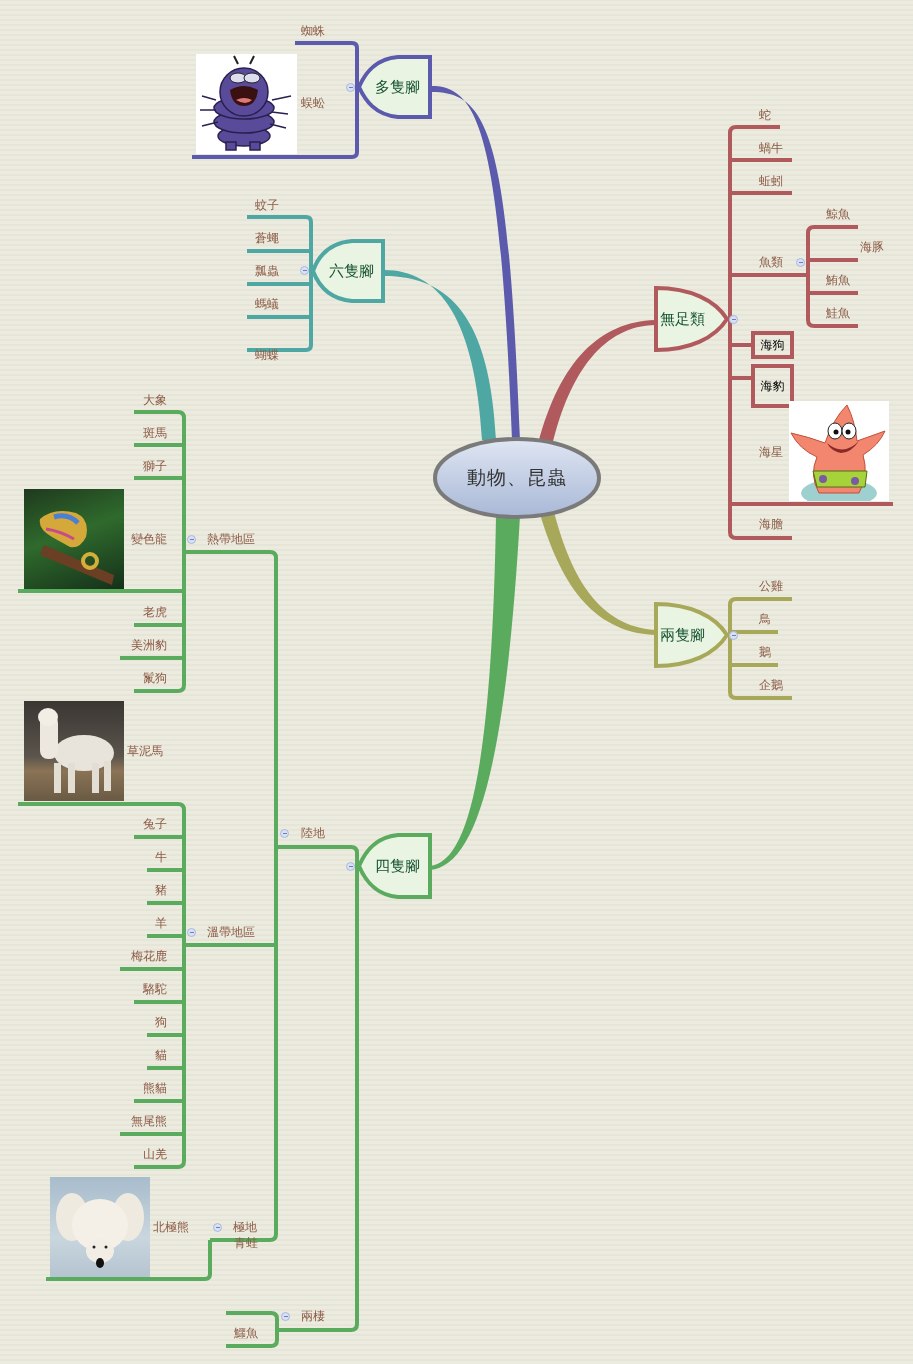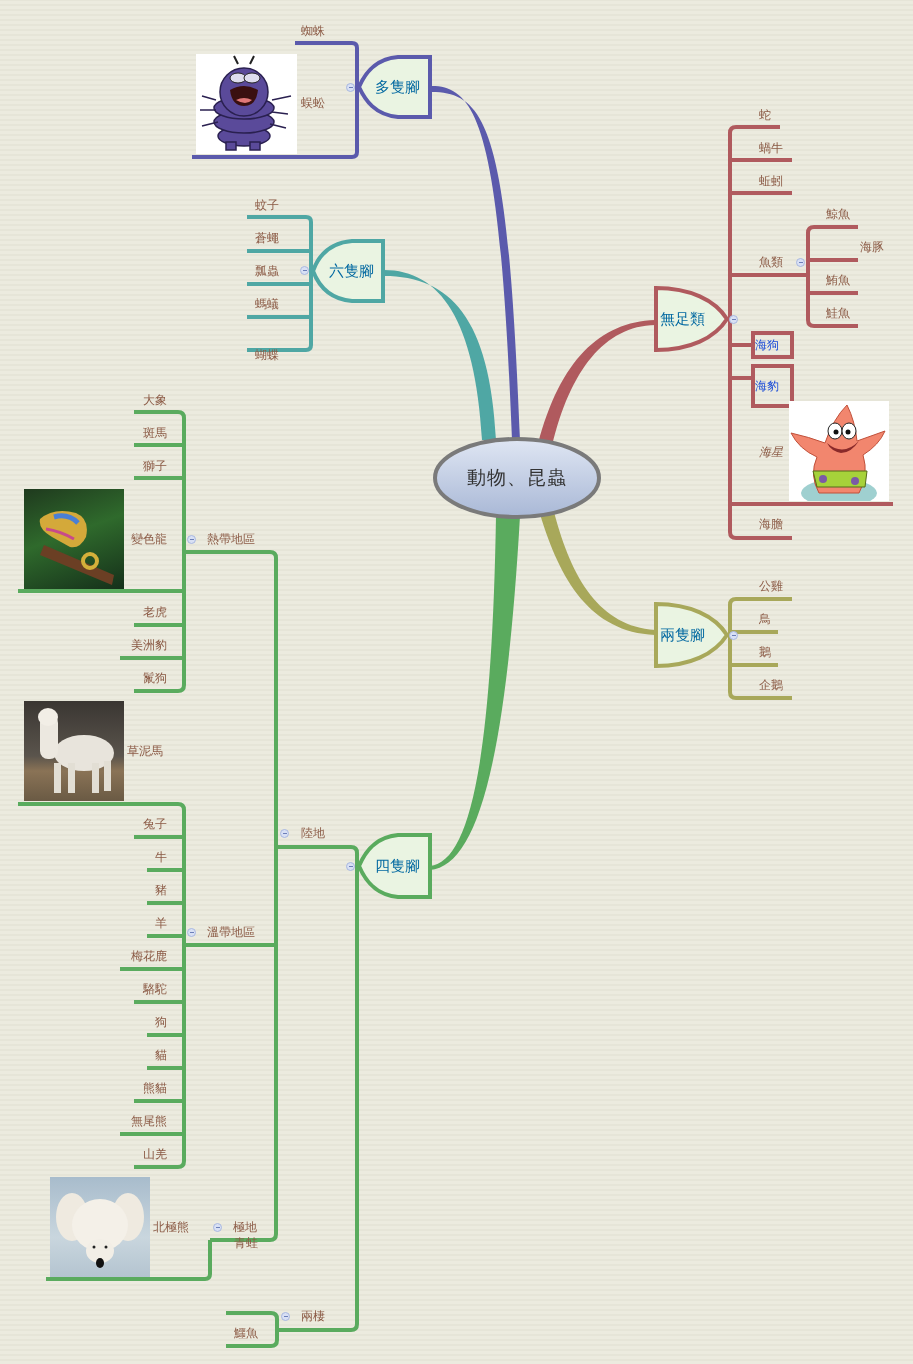--- a/index.html
+++ b/index.html
@@ -9,34 +9,34 @@
     background-image: repeating-linear-gradient(0deg, #ecebdf 0px, #ecebdf 3px, #e6e5d8 3px, #e6e5d8 5px);
     font-family: "DejaVu Sans", sans-serif;
   }
   svg.links { position:absolute; left:0; top:0; }
   .lbl {
     position:absolute; font-size:12px; color:#8b5a45; white-space:nowrap;
     line-height:14px;
   }
   .lbl.r { text-align:right; }
   .main {
-    position:absolute; font-size:15px; color:#0369a1; font-weight:normal; white-space:nowrap;
+    position:absolute; font-size:15px; color:#14532d; font-weight:normal; white-space:nowrap;
   }
   .central {
     position:absolute; left:434px; top:438px; width:166px; height:80px;
     display:flex; align-items:center; justify-content:center;
     font-size:19px; color:#333; letter-spacing:1px;
   }
   .toggle {
     position:absolute; width:9px; height:9px; border-radius:50%;
     background:#d8e0f4; border:1px solid #a9b8e0; box-sizing:border-box;
   }
   .toggle::after { content:""; position:absolute; left:2px; top:3px; width:4px; height:1px; background:#6c7fb8; }
   .pic { position:absolute; overflow:hidden; }
-  .boxed { position:absolute; border:4px solid #b05a5e; box-sizing:border-box; font-size:12px; color:#1d4ed8; display:flex; align-items:center; justify-content:flex-start; }
+  .boxed { position:absolute; border:4px solid #b05a5e; box-sizing:border-box; font-size:12px; color:#000000; display:flex; align-items:center; justify-content:center; }
 </style>
 </head>
 <body>
 
 <svg class="links" width="913" height="1364" viewBox="0 0 913 1364">
 
   <path d="M432,86 C480,86 500,140 512,440 L520,440 C508,140 490,92 432,92 Z" fill="#5b5aac"></path>
   <path d="M384,270 C440,270 475,320 482,440 L496,440 C490,318 450,276 384,276 Z" fill="#4fa7a4"></path>
   <path d="M655,320 C600,322 560,360 538,444 L552,446 C570,370 605,326 655,325 Z" fill="#b05a5e"></path>
   <path d="M540,514 C560,580 590,632 655,635 L655,630 C600,626 572,580 554,512 Z" fill="#a8a85a"></path>
@@ -170,21 +170,21 @@
 <div class="lbl" style="left:826px;top:207px;">鯨魚</div>
 <div class="lbl" style="left:826px;top:240px;margin-left:34px;">海豚</div>
 <div class="lbl" style="left:826px;top:273px;">鮪魚</div>
 <div class="lbl" style="left:826px;top:306px;">鮭魚</div>
 <div class="boxed" style="left:751px;top:331px;width:43px;height:28px;">
   <span>海狗</span>
 </div>
 <div class="boxed" style="left:751px;top:364px;width:43px;height:44px;">
   <span>海豹</span>
 </div>
-<div class="lbl" style="left:759px;top:445px;font-style:italic;">海星</div>
+<div class="lbl" style="left:759px;top:445px;">海星</div>
 <div class="pic" style="left:789px;top:401px;width:100px;height:100px;background:#fff;">
   <svg width="100" height="100" viewBox="0 0 100 100">
     <ellipse cx="50" cy="92" rx="38" ry="14" fill="#9fd0d0"></ellipse>
     <path d="M58,4 Q66,20 68,40 L96,30 Q90,44 74,54 Q80,74 70,92 L30,92 Q20,74 28,56 Q10,48 2,32 Q20,36 36,42 Q44,18 58,4 Z" fill="#f2866e" stroke="#c0503a" stroke-width="1"></path>
     <ellipse cx="46" cy="30" rx="7" ry="8" fill="#fff" stroke="#222"></ellipse>
     <ellipse cx="60" cy="30" rx="7" ry="8" fill="#fff" stroke="#222"></ellipse>
     <circle cx="47" cy="31" r="2.5" fill="#111"></circle>
     <circle cx="59" cy="31" r="2.5" fill="#111"></circle>
     <path d="M38,42 Q54,56 70,40 Q62,52 52,52 Q42,50 38,42 Z" fill="#8a2a2a"></path>
     <path d="M24,70 L78,70 L76,86 L28,86 Z" fill="#a6d23a" stroke="#556b1a"></path>

